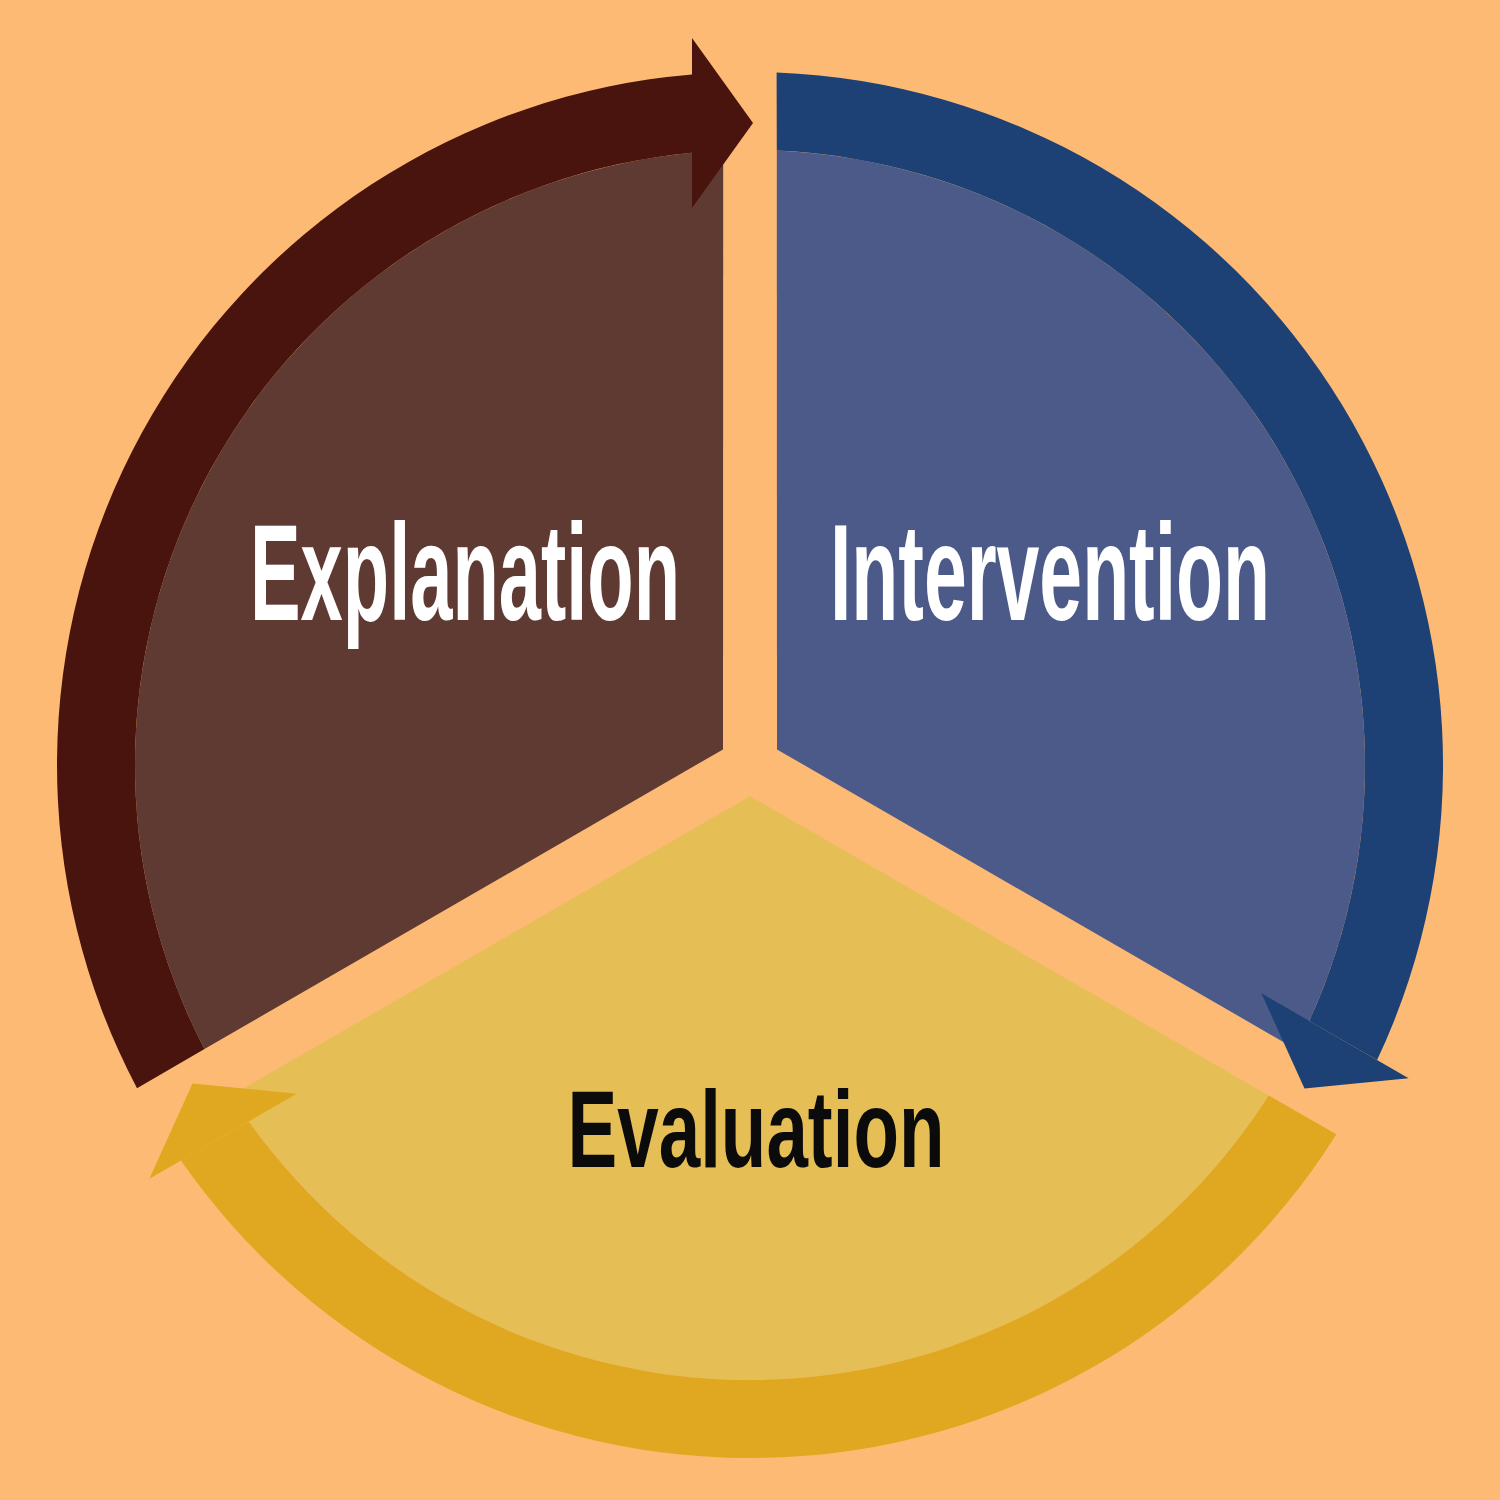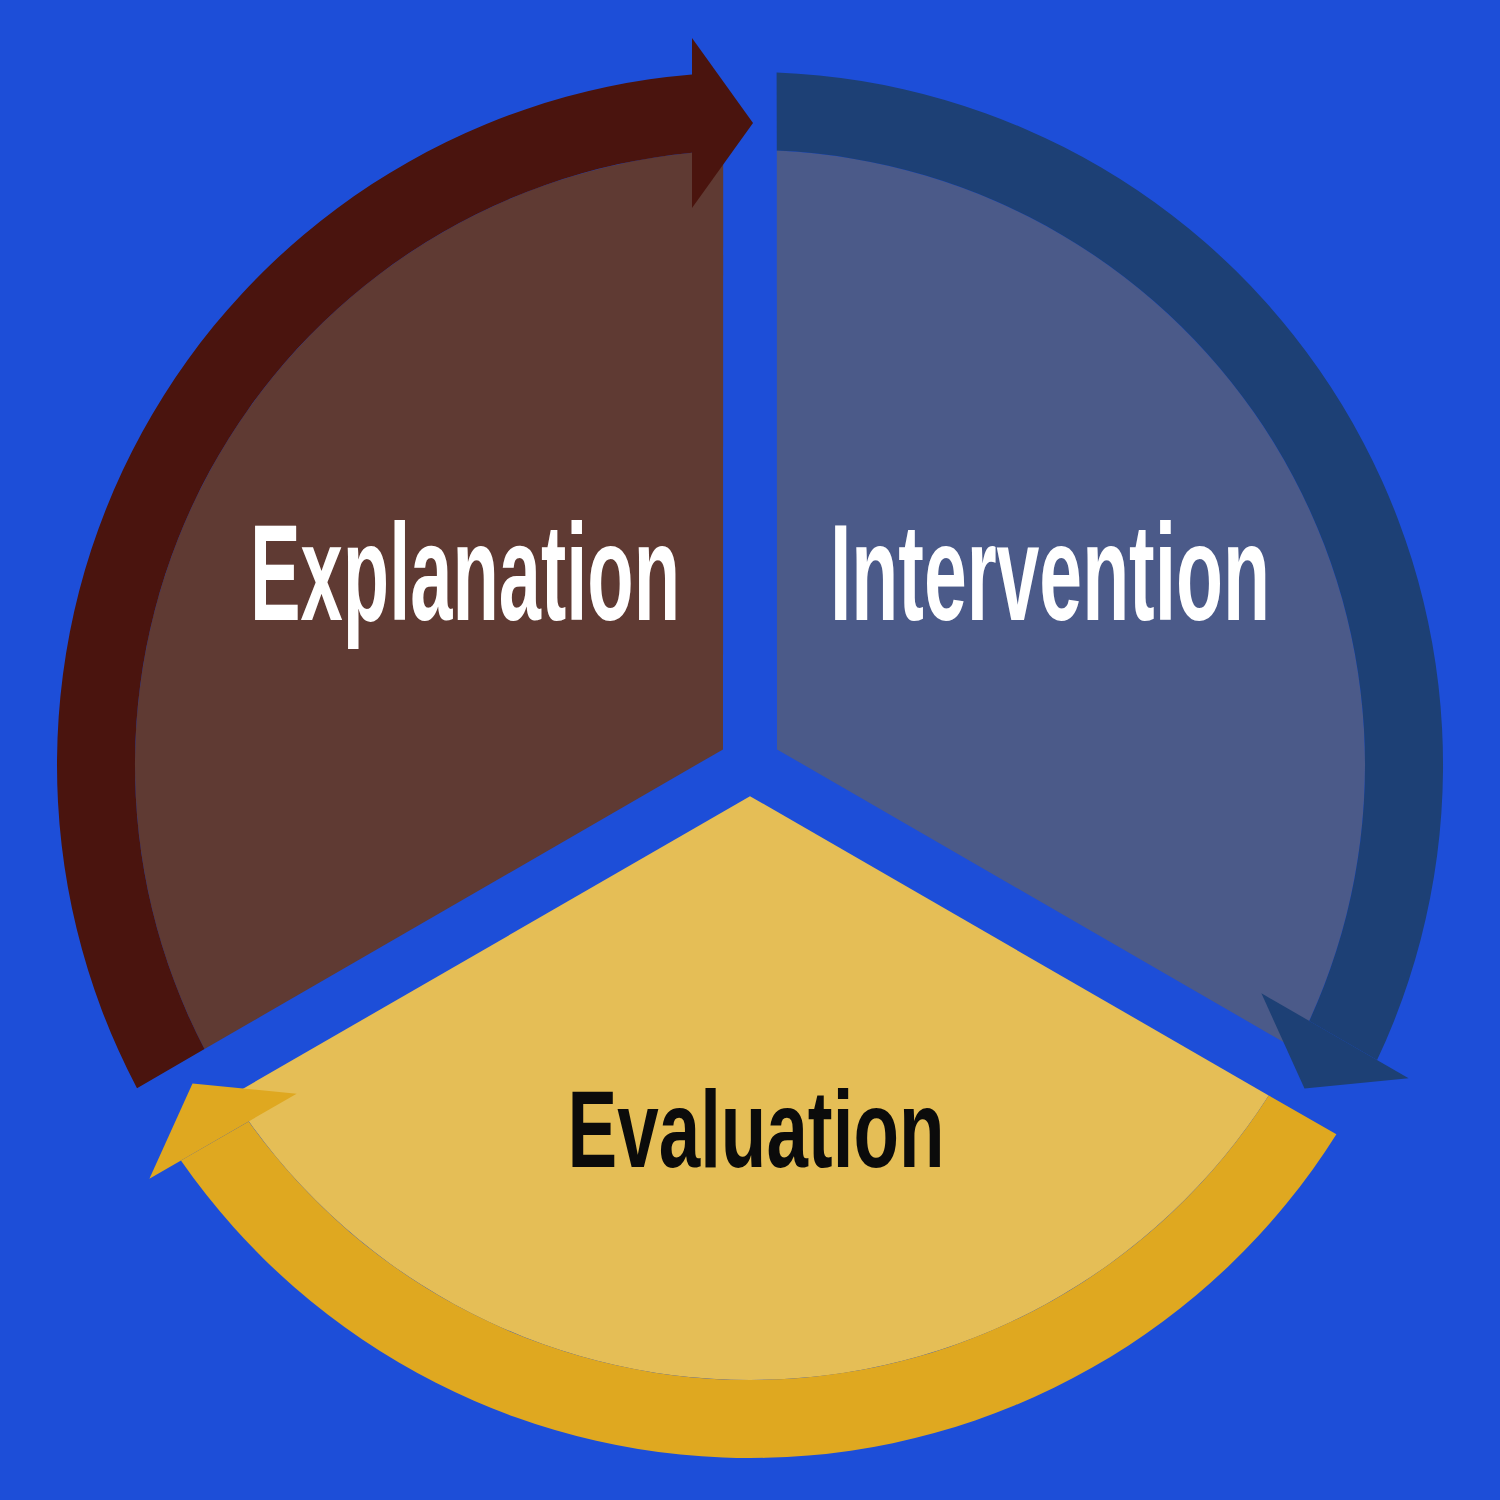--- a/index.html
+++ b/index.html
@@ -7,21 +7,21 @@
     padding: 0;
     background: #000000;
     width: 1500px;
     height: 1500px;
     overflow: hidden;
   }
   .stage {
     position: relative;
     width: 1500px;
     height: 1500px;
-    background: #1d4ed8;
+    background: #fdba74;
   }
   svg { display: block; }
   .seg-label {
     font-family: "Liberation Sans", "DejaVu Sans", sans-serif;
     font-weight: 700;
     letter-spacing: 0;
   }
 </style>
 </head>
 <body>

